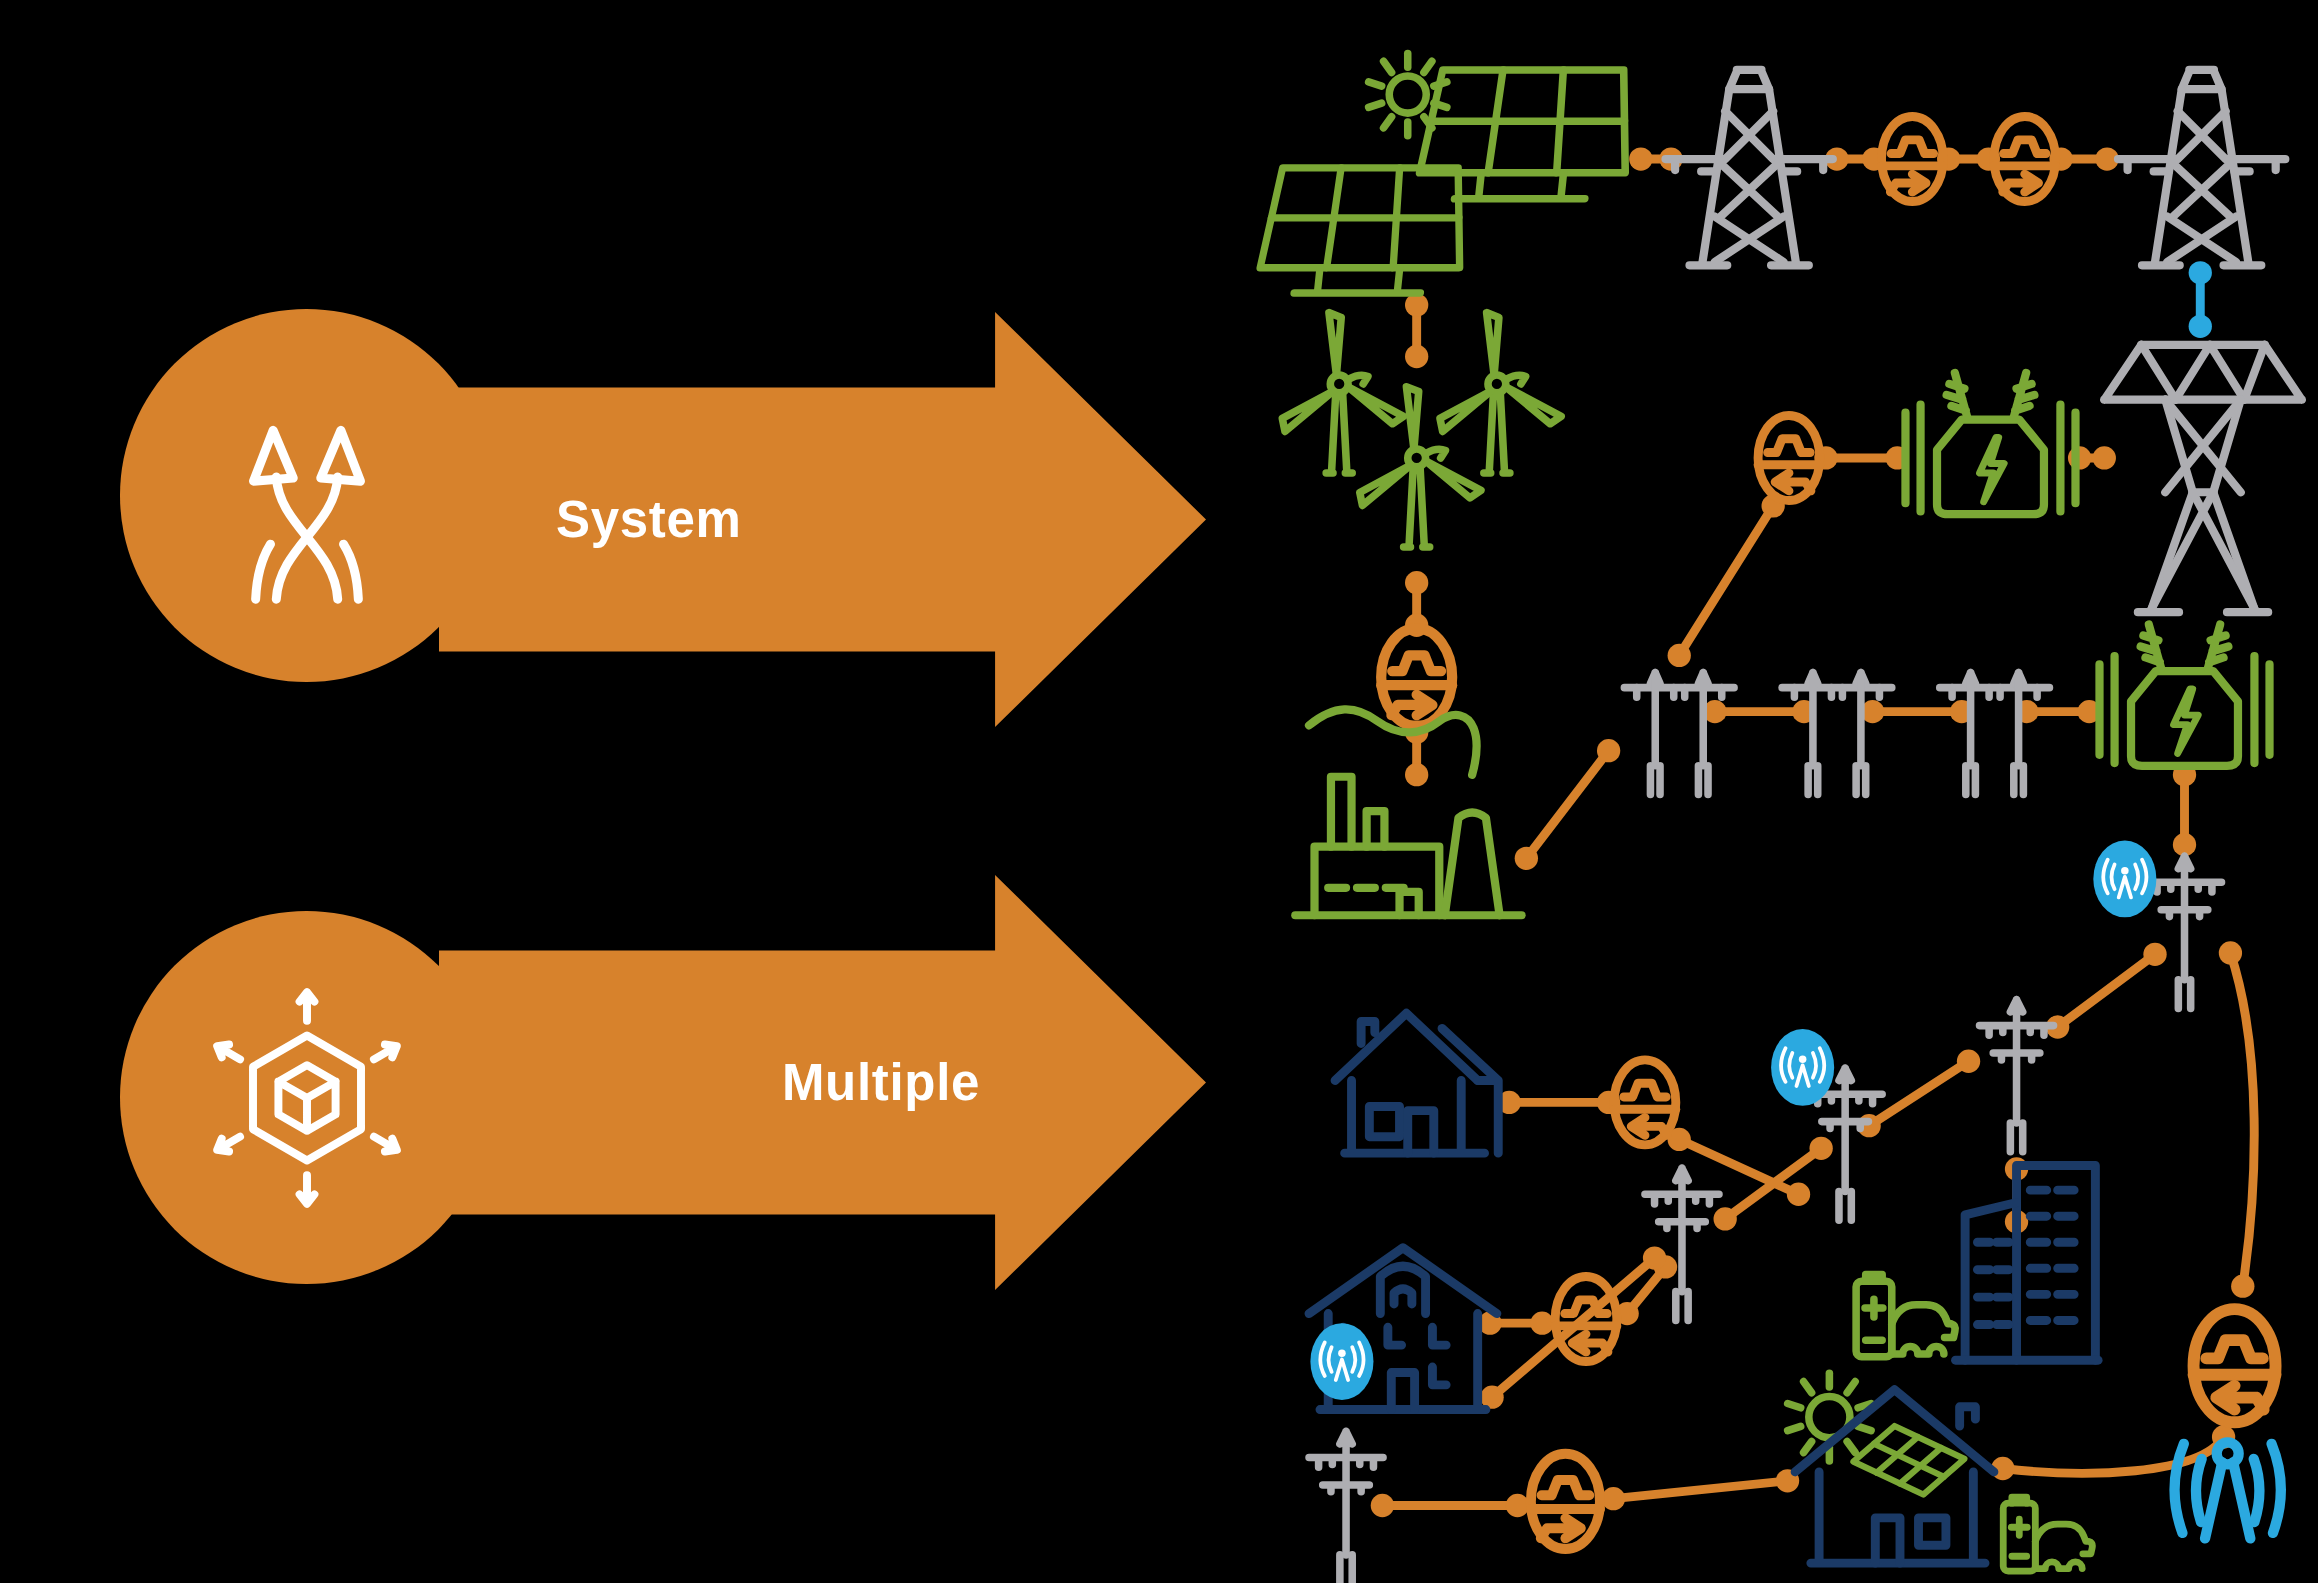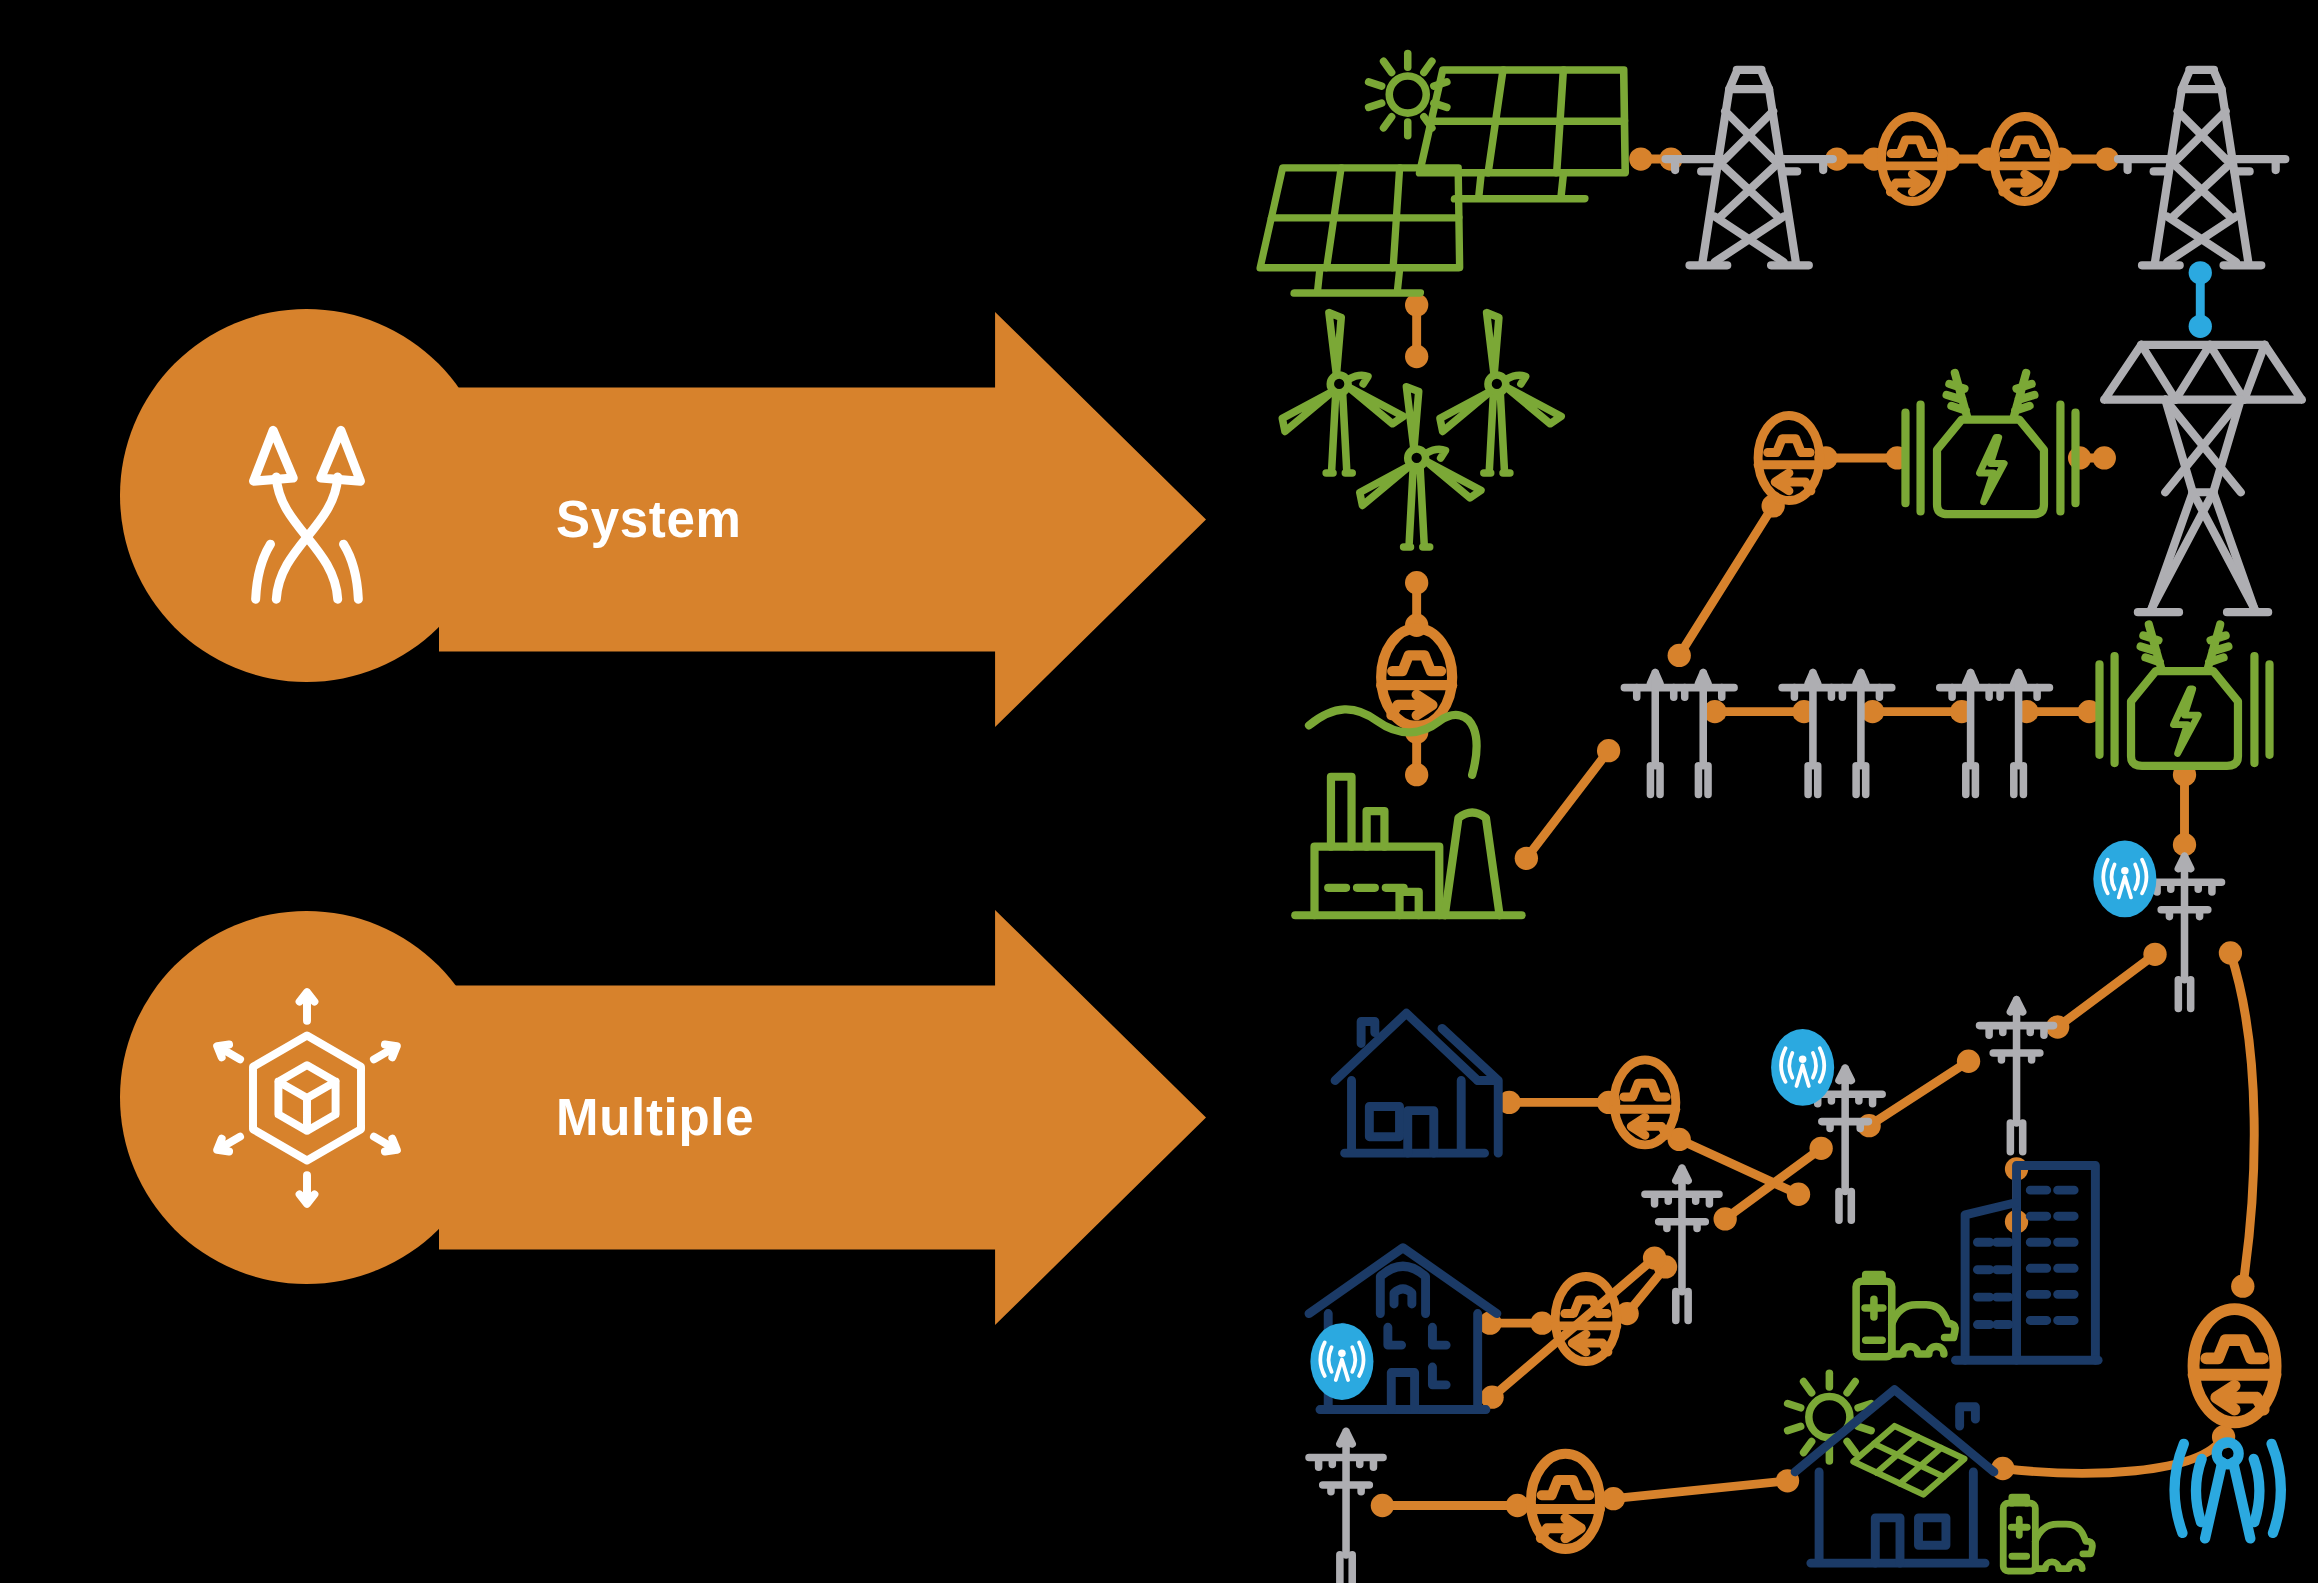--- a/index.html
+++ b/index.html
@@ -57,21 +57,21 @@
           </g>
         <g transform="rotate(240)">
             <path d="M0,-146 V-192 M-14,-178 L0,-196 L14,-178"></path>
           </g>
         <g transform="rotate(300)">
             <path d="M0,-146 V-192 M-14,-178 L0,-196 L14,-178"></path>
           </g>
       </g>
     </svg>
   </div>
-  <div class="ribbon" style="left:439px;top:910px;">
+  <div class="ribbon" style="left:439px;top:875px;align-items:center;">
     <div class="lbl">Multiple</div>
   </div>
 
   <svg class="diagram" viewBox="1790 0 1591 2309">
     <defs>
       <marker id="md" markerUnits="userSpaceOnUse" markerWidth="44" markerHeight="44" refX="22" refY="22">
         <circle cx="22" cy="22" r="17" fill="#D7822C"></circle>
       </marker>
       <marker id="mb" markerUnits="userSpaceOnUse" markerWidth="44" markerHeight="44" refX="22" refY="22">
         <circle cx="22" cy="22" r="17" fill="#2BA9E0"></circle>

